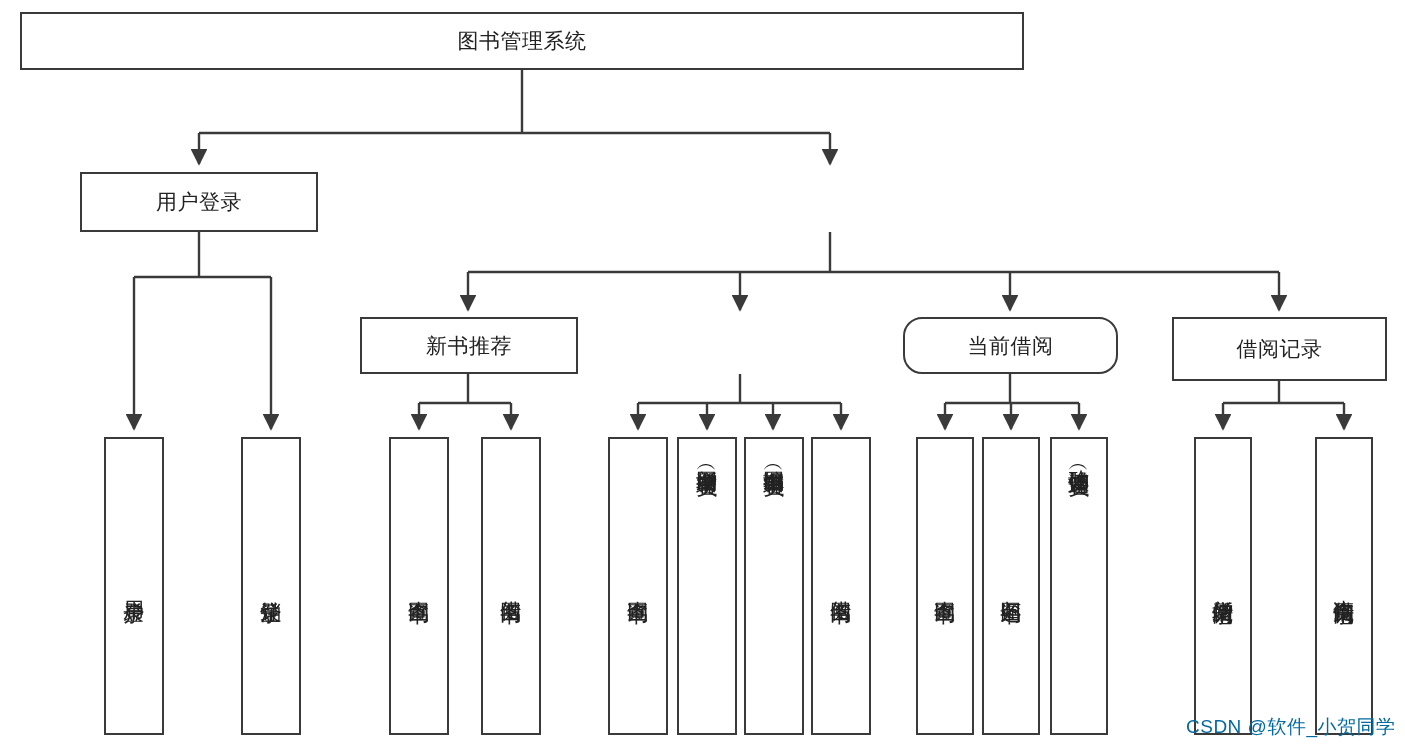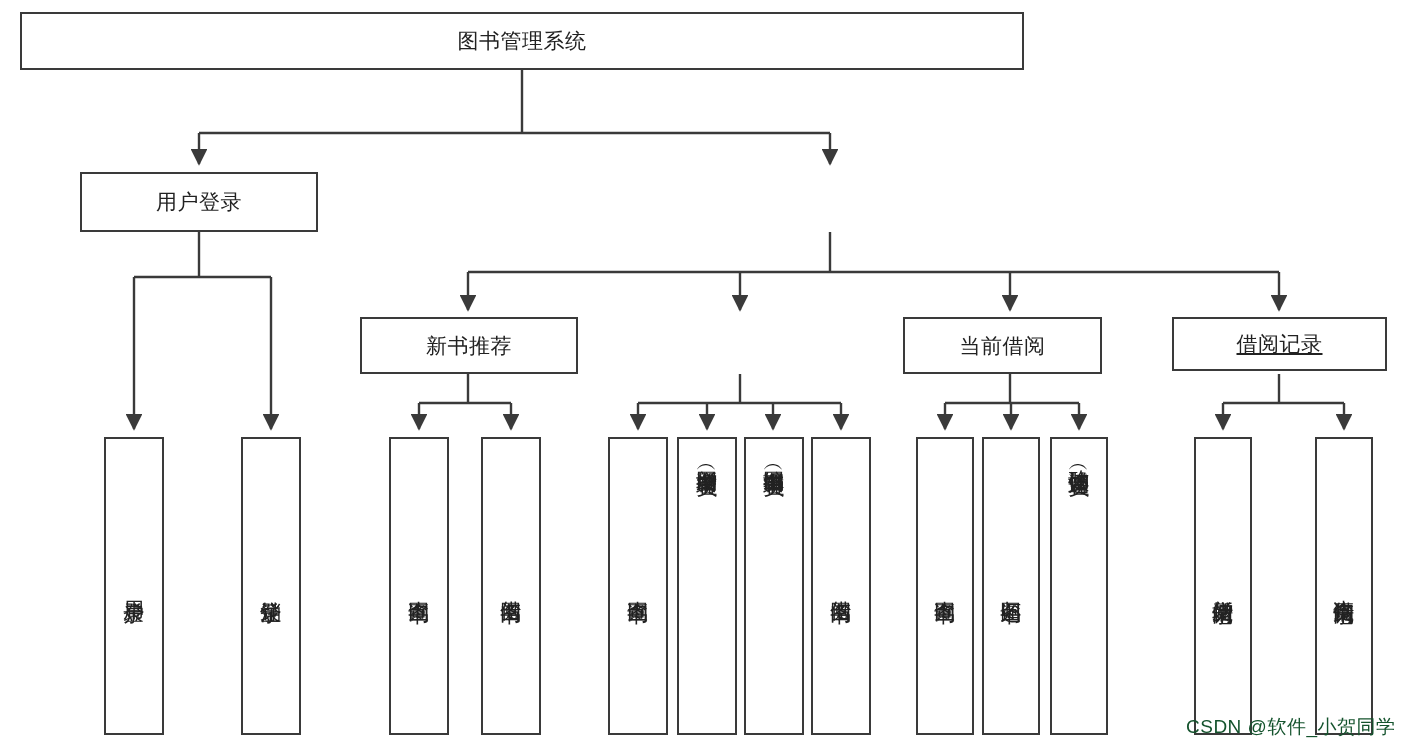--- a/index.html
+++ b/index.html
@@ -59,21 +59,21 @@
     -webkit-text-orientation: upright;
     white-space: nowrap;
     letter-spacing: 1px;
   }
   .node.v.mid {
     align-items: center;
     padding-top: 0;
   }
   .watermark {
     position: absolute;
-    color: #14532d;
+    color: #0369a1;
     font-size: 19px;
     white-space: nowrap;
     letter-spacing: 0.5px;
     pointer-events: none;
   }
 </style>
 </head>
 <body>
 
 <div id="canvas">
@@ -132,24 +132,24 @@
     <span class="label">图书管理系统</span>
   </div>
 
   <div class="node h" style="left:80px; top:172px; width:238px; height:60px;">
     <span class="label">用户登录</span>
   </div>
 
   <div class="node h" style="left:360px; top:317px; width:218px; height:57px;">
     <span class="label">新书推荐</span>
   </div>
-  <div class="node h" style="left:903px; top:317px; width:199px; height:57px;">
+  <div class="node h" style="left:903px; top:317px; width:215px; height:57px;border-radius:19px;">
     <span class="label">当前借阅</span>
   </div>
-  <div class="node h" style="left:1172px; top:317px; width:215px; height:54px;text-decoration:underline;">
+  <div class="node h" style="left:1172px; top:317px; width:215px; height:64px;">
     <span class="label">借阅记录</span>
   </div>
 
   <div class="node v mid" style="left:104px; top:437px; width:60px; height:298px;">
     <span class="label">用户登录</span>
   </div>
   <div class="node v mid" style="left:241px; top:437px; width:60px; height:298px;">
     <span class="label">注销登录</span>
   </div>
 

